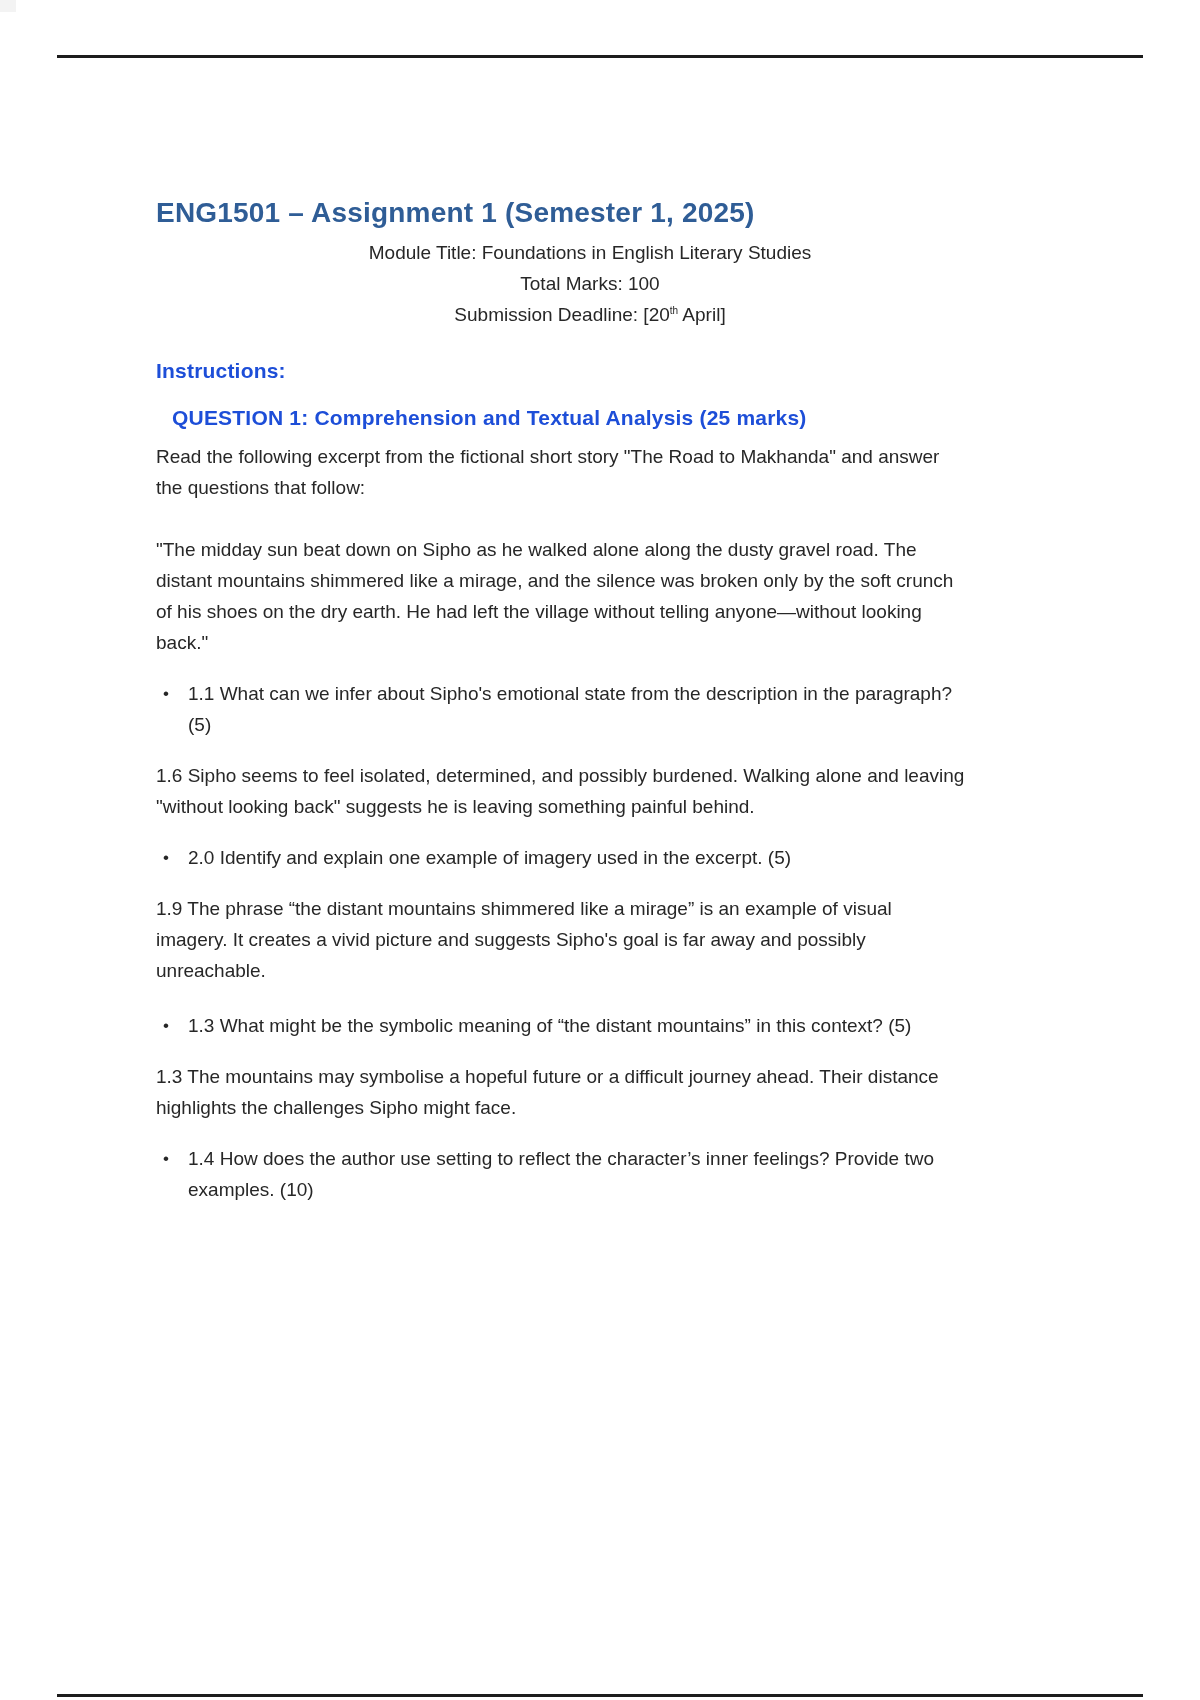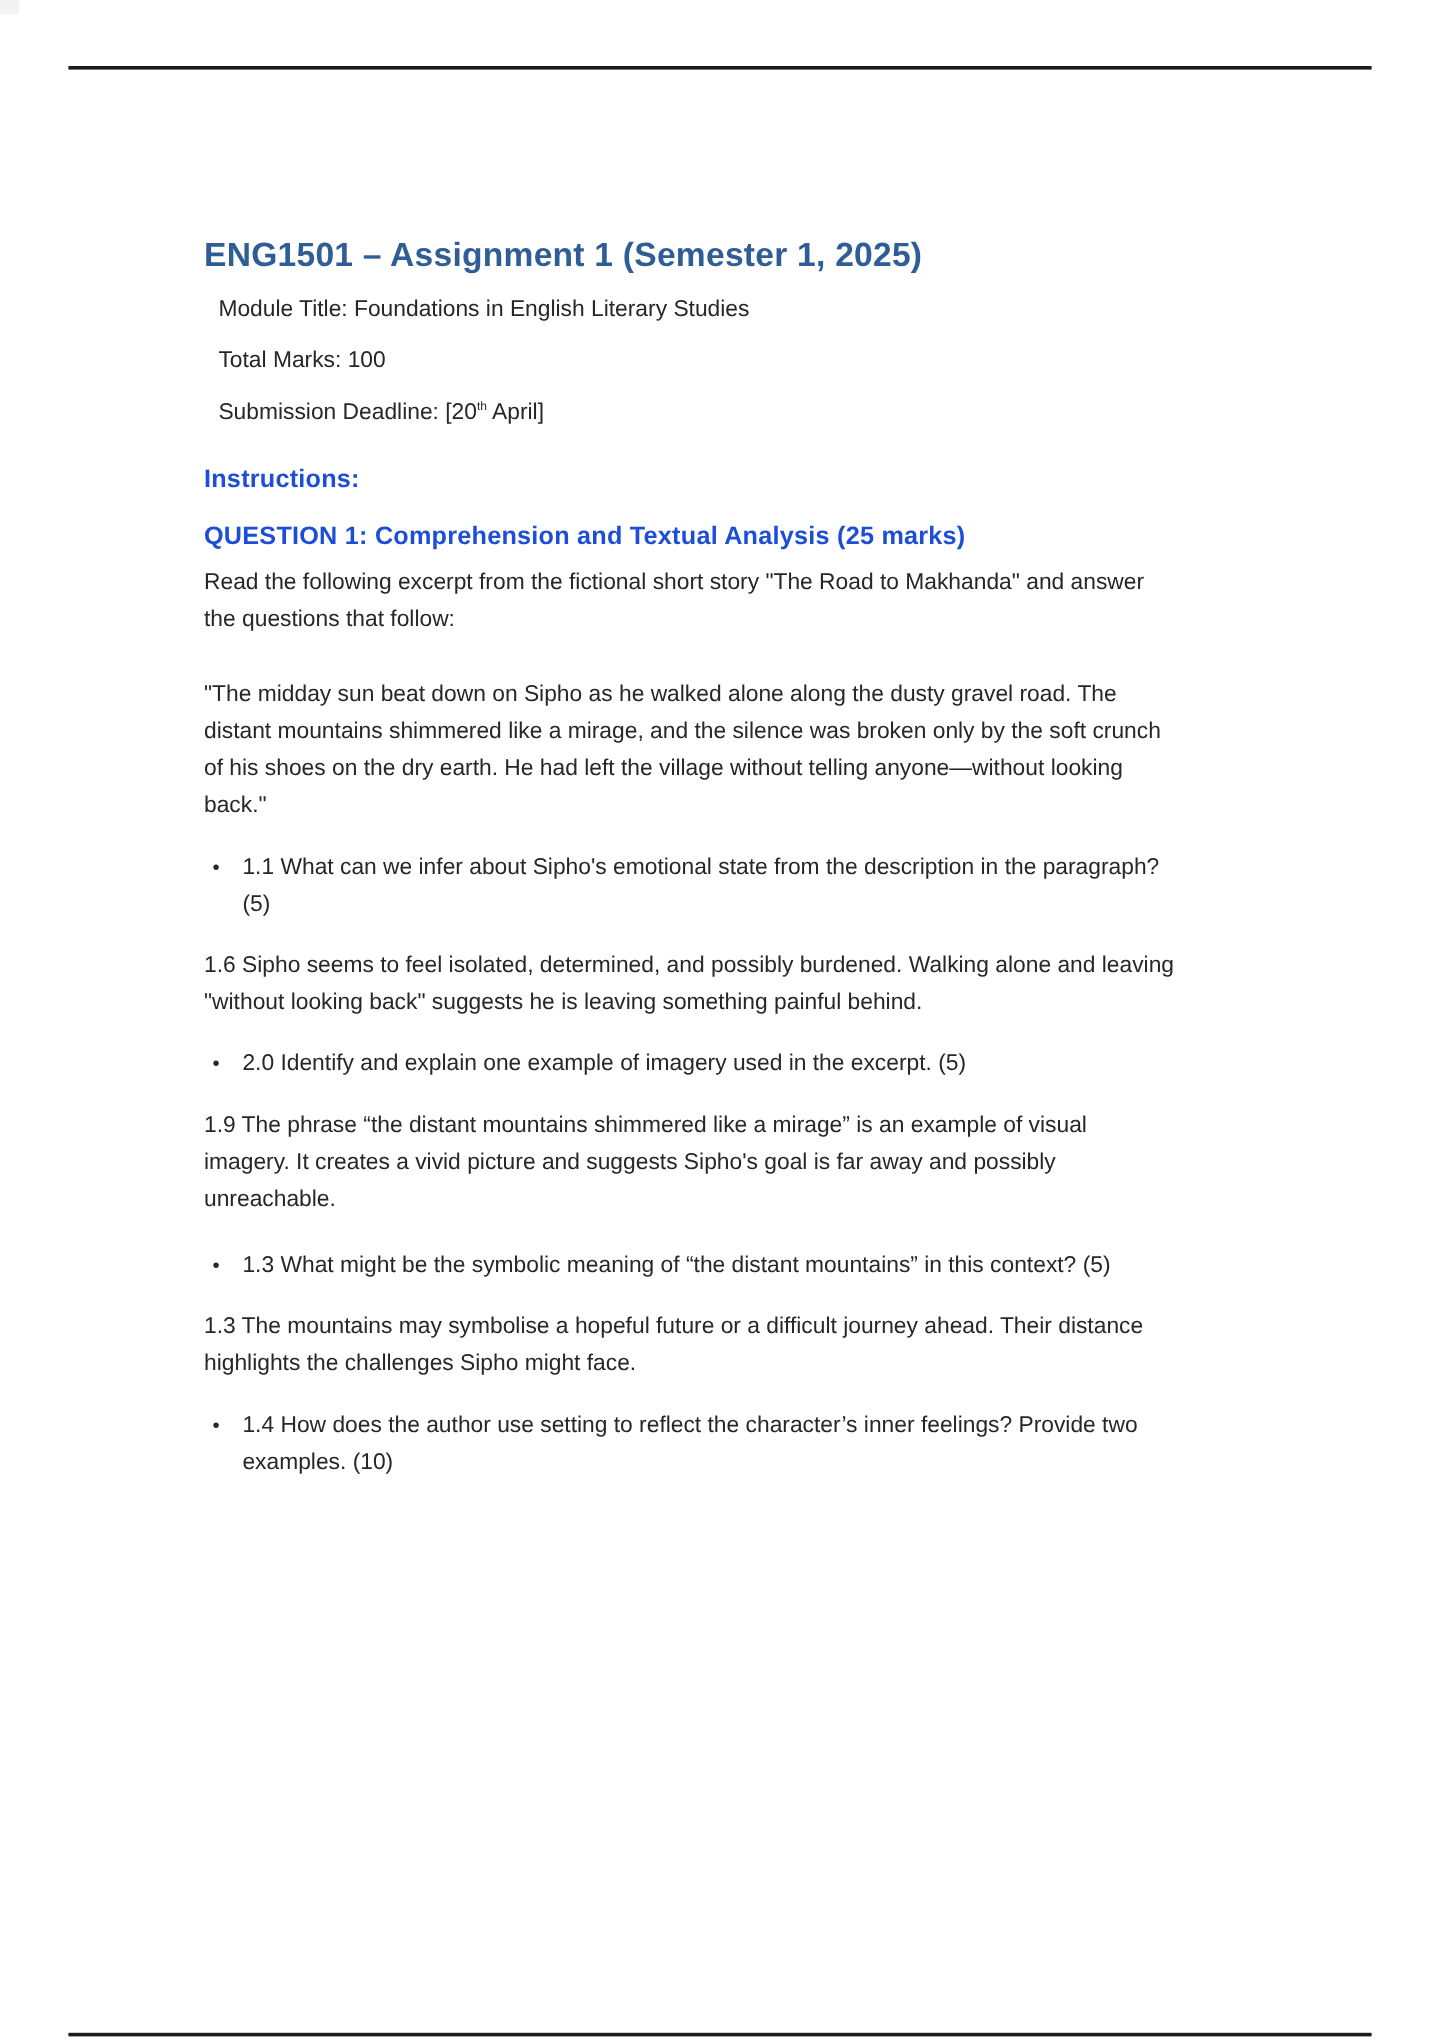--- a/index.html
+++ b/index.html
@@ -13,45 +13,45 @@
   }
   .corner-swatch{
     position:absolute;left:0;top:0;width:16px;height:12px;background:#f3f3f3;
   }
   .rule{
     position:absolute;left:57px;width:1086px;height:3px;background:#1c1c1c;
   }
   .rule.top{top:55px;}
   .rule.bottom{top:1694px;}
   .content{
-    position:absolute;left:170px;top:196px;width:868px;
+    position:absolute;left:156px;top:196px;width:868px;
   }
   h1.doc-title{
     margin:0;
     font-size:28px;line-height:34px;font-weight:bold;
     color:#2f5d96;
     letter-spacing:0.2px;
   }
   .meta{margin-top:7px;}
   .meta p{
-    margin:12px;font-size:19px;line-height:31px;color:#272727;
+    margin:0;font-size:19px;line-height:31px;color:#272727;text-align:center;
   }
   sup.ordinal{
     font-size:10px;vertical-align:super;line-height:0;
   }
   h2.sec{
     margin:0;font-size:21px;line-height:31px;font-weight:bold;
     color:#1d4ed8;letter-spacing:0.2px;
   }
   h2.instructions-heading{margin-top:25px;}
   .instruction-list{margin-top:6px;}
   .instruction-list p{
     margin:0;font-size:19px;line-height:31px;
   }
-  h2.question-heading{margin-top:16px;}
+  h2.question-heading{margin-top:16px;margin-left:16px;}
   .para{
     margin:0;font-size:19px;line-height:31px;
     white-space:pre-line;
   }
   .intro-para{margin-top:8px;}
   .excerpt-para{margin-top:31px;}
   .block{margin-top:20px;}
   .bullet-item{
     display:flex;align-items:flex-start;
   }

